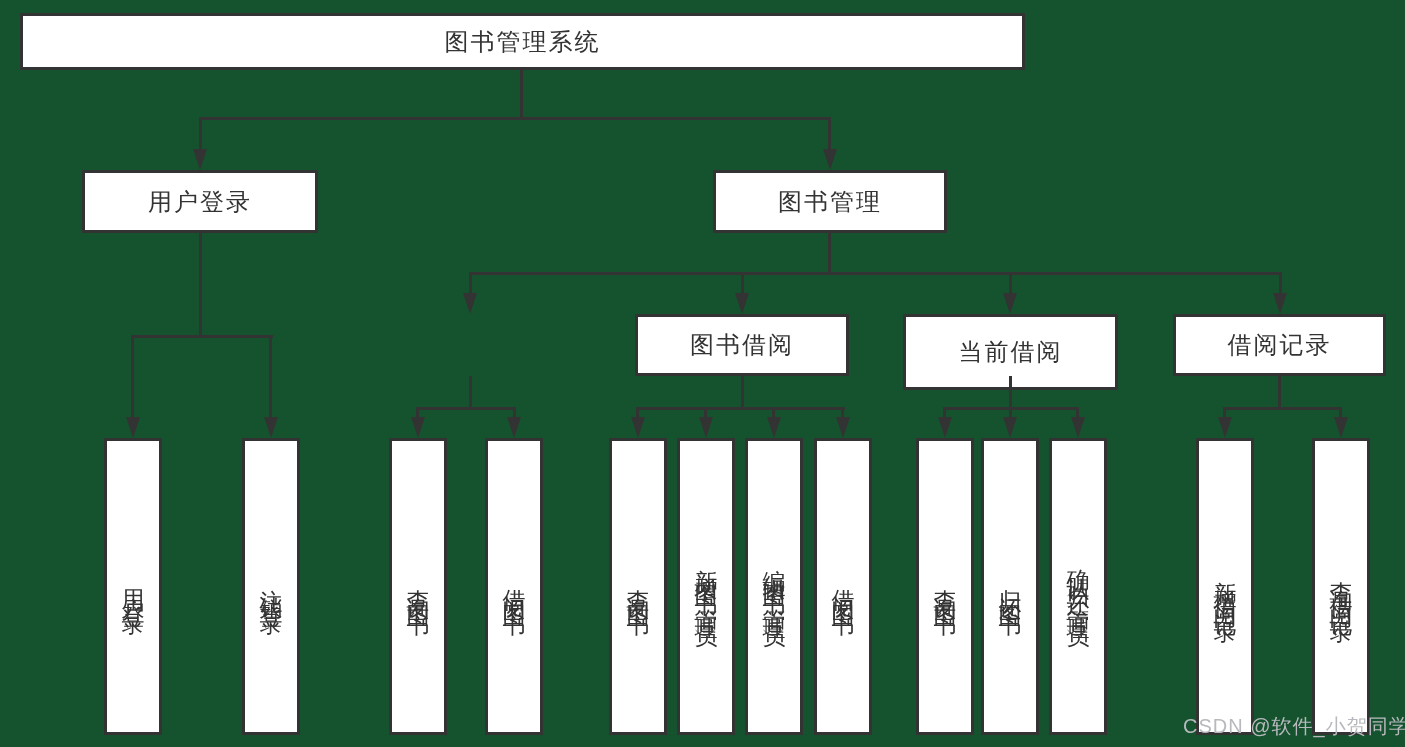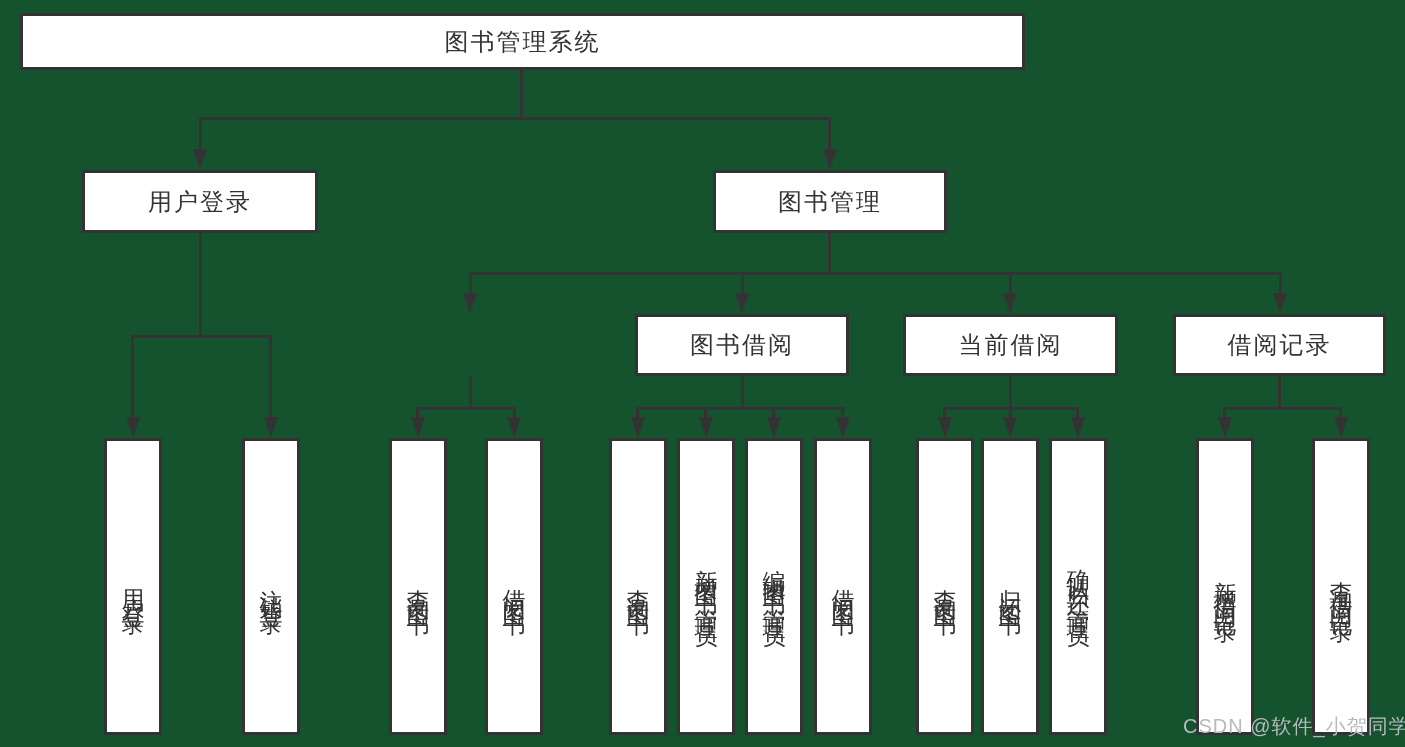--- a/index.html
+++ b/index.html
@@ -98,21 +98,21 @@
   <div class="v" style="left:741px; top:272px; height:26px;"></div>
   <div class="ar" style="left:735px; top:293px;"></div>
   <div class="v" style="left:1009px; top:272px; height:26px;"></div>
   <div class="ar" style="left:1003px; top:293px;"></div>
   <div class="v" style="left:1279px; top:272px; height:26px;"></div>
   <div class="ar" style="left:1273px; top:293px;"></div>
 
   <div class="node" style="left:635px; top:314px; width:214px; height:62px;">
     <span>图书借阅</span>
   </div>
-  <div class="node" style="left:903px; top:314px; width:215px; height:62px;">
+  <div class="node" style="left:903px; top:314px; width:215px; height:76px;">
     <span>当前借阅</span>
   </div>
   <div class="node" style="left:1173px; top:314px; width:213px; height:62px;">
     <span>借阅记录</span>
   </div>
 
   <div class="v" style="left:469px; top:376px; height:31px;"></div>
   <div class="h" style="left:416px; top:407px; width:100px;"></div>
   <div class="v" style="left:416px; top:407px; height:14px;"></div>
   <div class="ar" style="left:411px; top:417px;"></div>

